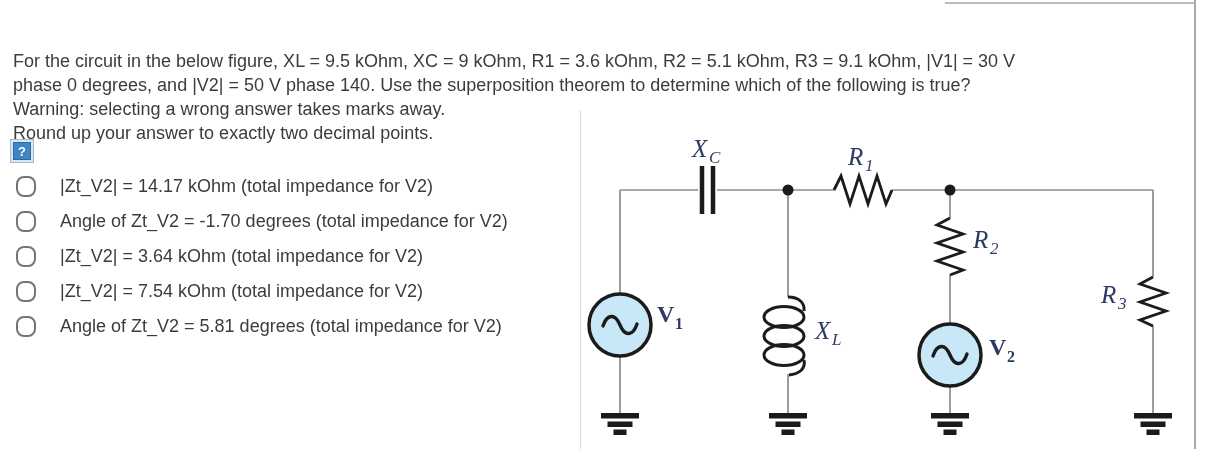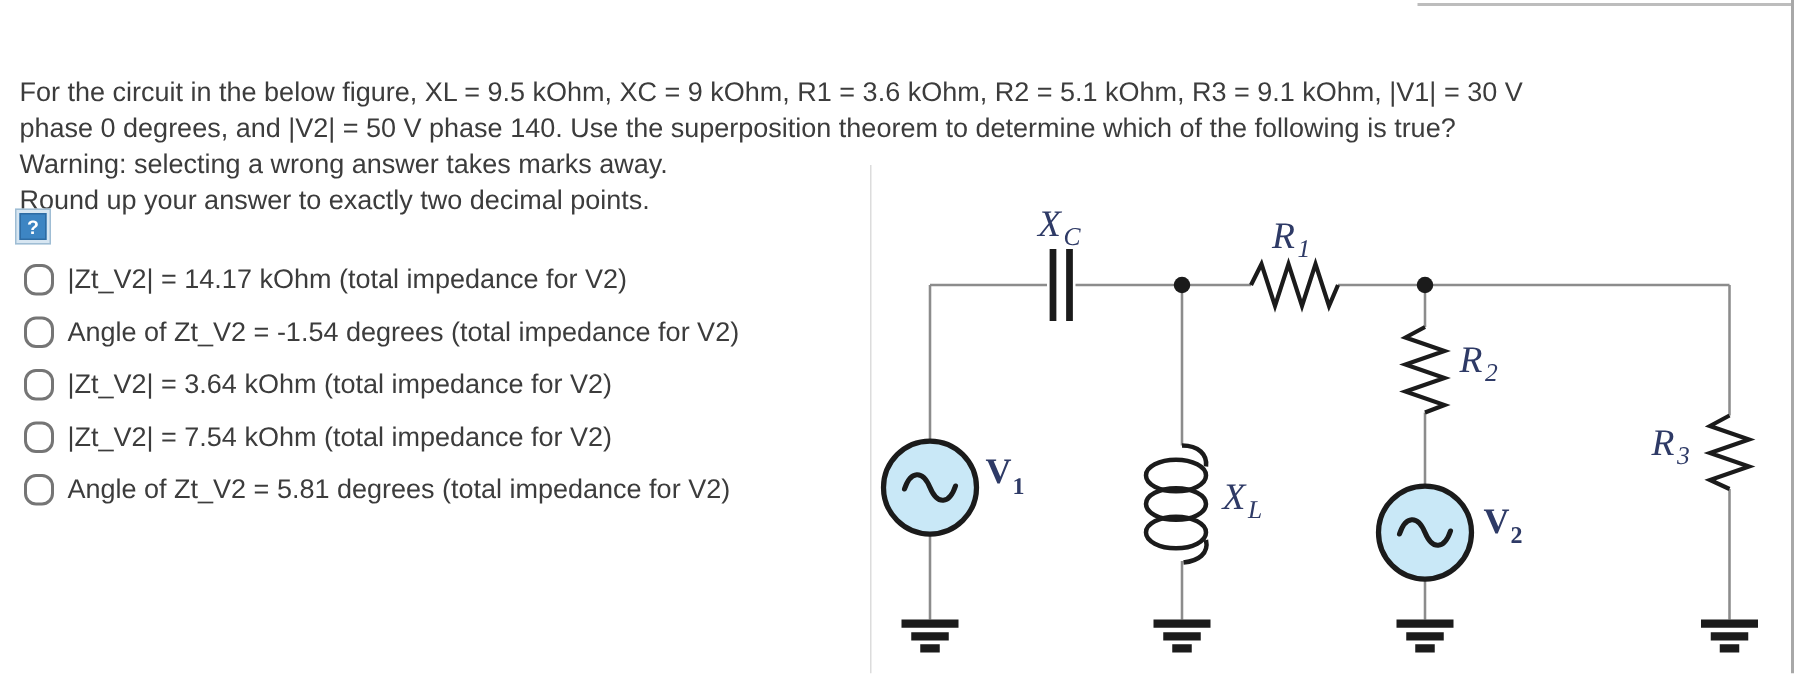--- a/index.html
+++ b/index.html
@@ -50,21 +50,21 @@
     cursor: pointer;
   }
   .cb {
     width: 20px; height: 21px;
     border: 2.5px solid #757575;
     border-radius: 8px;
     background: #ffffff;
     flex: 0 0 auto;
   }
   .opt-text {
-    margin-left: 9px;
+    margin-left: 24px;
     color: #3c3c3c;
     font-size: 18px;
     white-space: nowrap;
   }
 
   
   .border-right  { left: 1194px; top: 0; width: 2px; height: 449px; background: #a8a8a8; }
   .border-top    { left: 945px;  top: 2px; width: 249px; height: 2px; background: #bdbdbd; }
   .border-left   { left: 580px;  top: 110px; width: 1px; height: 339px; background: #dcdcdc; }
 
@@ -89,21 +89,21 @@
   <div class="help-icon-inner">?</div>
 </div>
 
 <div class="abs options">
   <div class="opt">
     <span class="cb"></span>
     <span class="opt-text">|Zt_V2| = 14.17 kOhm (total impedance for V2)</span>
   </div>
   <div class="opt">
     <span class="cb"></span>
-    <span class="opt-text">Angle of Zt_V2 = -1.54 degrees (total impedance for V2)</span>
+    <span class="opt-text">Angle of Zt_V2 = -1.70 degrees (total impedance for V2)</span>
   </div>
   <div class="opt">
     <span class="cb"></span>
     <span class="opt-text">|Zt_V2| = 3.64 kOhm (total impedance for V2)</span>
   </div>
   <div class="opt">
     <span class="cb"></span>
     <span class="opt-text">|Zt_V2| = 7.54 kOhm (total impedance for V2)</span>
   </div>
   <div class="opt">

